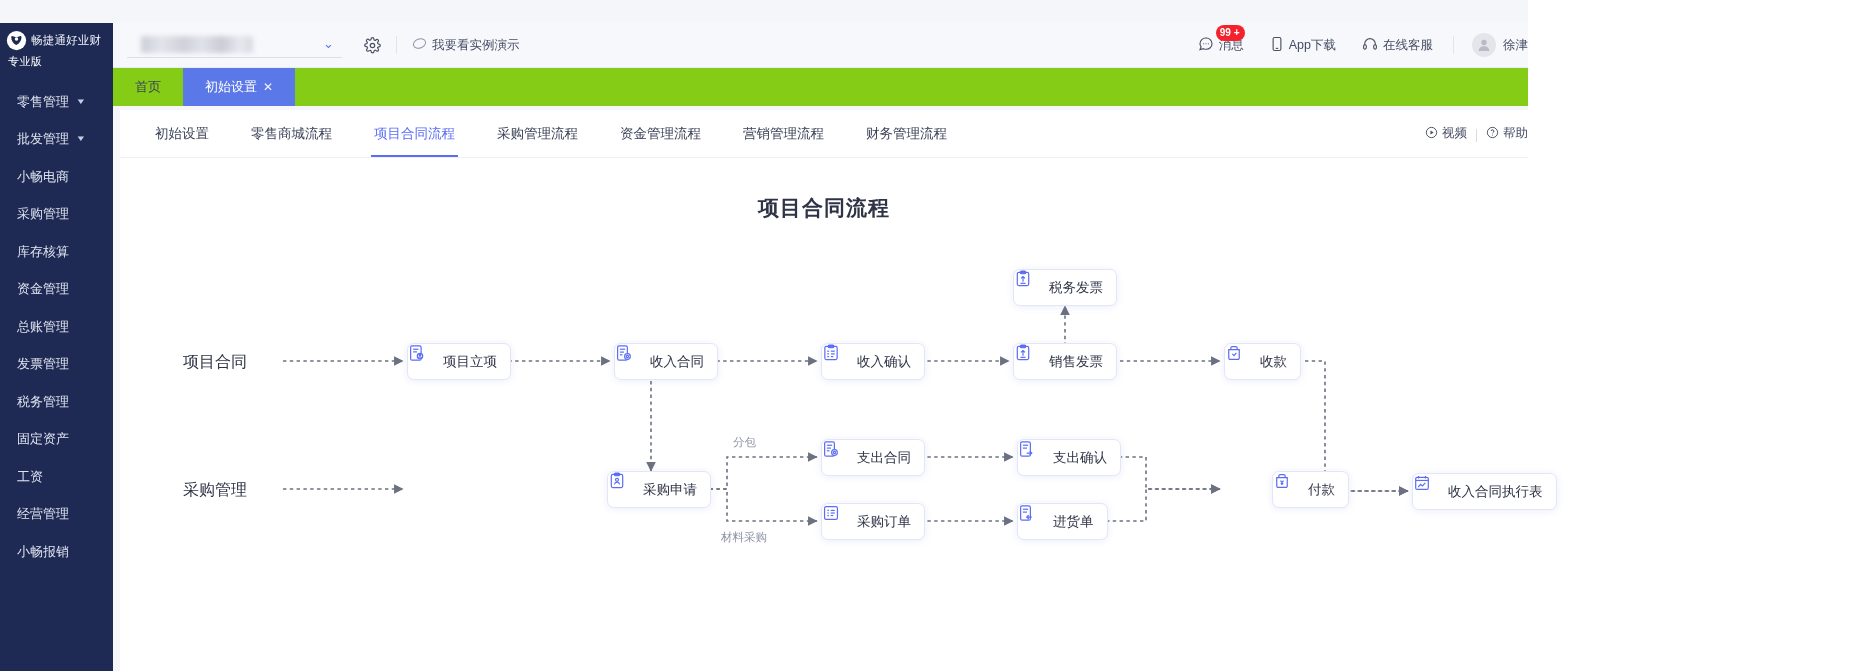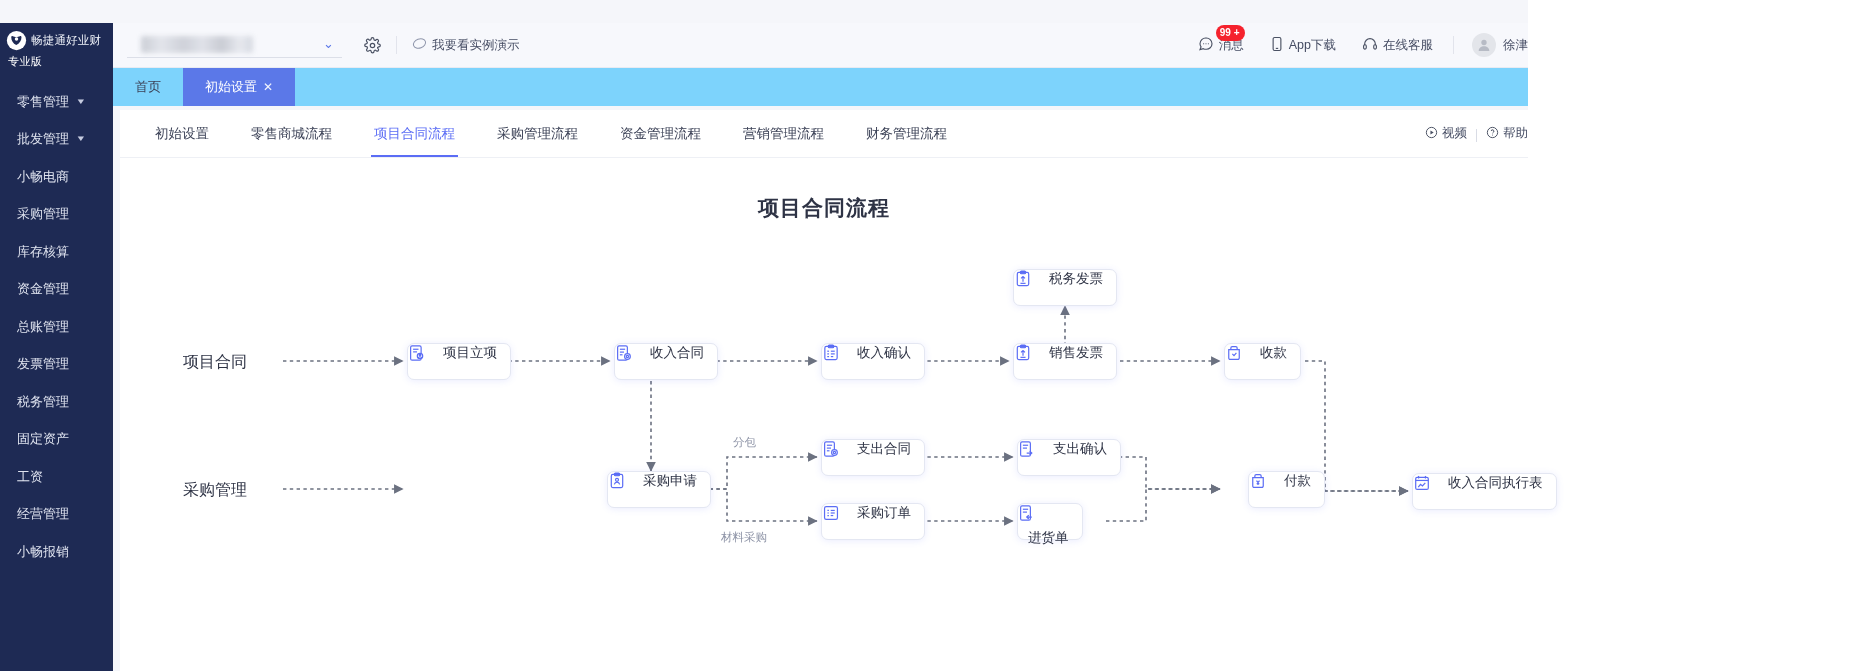--- a/index.html
+++ b/index.html
@@ -84,21 +84,21 @@
   .avatar {
     width: 24px; height: 24px; border-radius: 50%; background: #e3e5ea;
     display: flex; align-items: center; justify-content: center;
     margin-left: 18px; flex: none;
   }
   .uname { font-size: 12.5px; color: #454c63; margin-left: 7px; white-space: nowrap; }
 
   
   .tabstrip {
     position: absolute; left: 113px; top: 68px; right: 0; height: 38px;
-    background: #7dd3fc; display: flex; align-items: stretch;
+    background: #84cc16; display: flex; align-items: stretch;
   }
   .btab {
     display: flex; align-items: center; gap: 6px;
     padding: 0 22px; font-size: 13px; color: #3c4257; cursor: pointer;
   }
   .btab.active { background: #5b78e8; color: #ffffff; }
   .btab-x { font-size: 12px; opacity: .92; }
 
   
   .card {
@@ -139,21 +139,21 @@
     position: absolute; font-size: 16px; color: #2e3345; white-space: nowrap;
   }
   .edge-label {
     position: absolute; font-size: 11.5px; color: #8d93a6; white-space: nowrap;
   }
 
   .node {
     position: absolute; height: 37px; border-radius: 7px;
     background: #ffffff; border: 1px solid #e4e7f2;
     box-shadow: 0 1px 7px rgba(91,109,245,0.13);
-    display: flex; align-items: flex-start; gap: 7px;
+    display: flex; align-items: center; gap: 7px;
     padding: 0 13px 0 10px; cursor: pointer; white-space: nowrap;
   }
   .node-label { font-size: 13.5px; color: #2e3345; }
   .nicon { width: 18px; height: 18px; flex: none; display: block; }
 </style>
 </head>
 <body>
 
 <div id="app">
 
@@ -530,33 +530,33 @@
               <line x1="11.6" y1="8.6" x2="17" y2="8.6"></line>
             <line x1="7.2" y1="12" x2="9.2" y2="12"></line>
               <line x1="11.6" y1="12" x2="17" y2="12"></line>
             <line x1="7.2" y1="15.4" x2="9.2" y2="15.4"></line>
               <line x1="11.6" y1="15.4" x2="15" y2="15.4"></line>
           </svg>
         </span>
         <span class="node-label">采购订单</span>
       </div>
 
-      <div class="node" style="left:897px; top:297px;flex-direction:column;">
+      <div class="node" style="left:897px; top:297px;">
         <span class="nicon">
           <svg width="18" height="18" viewBox="0 0 24 24" fill="none" stroke="#5b6df5" stroke-width="1.6">
             <rect x="3.5" y="2.5" width="13" height="19" rx="2"></rect>
               <line x1="6.5" y1="7" x2="13.5" y2="7"></line>
               <line x1="6.5" y1="10.8" x2="12" y2="10.8"></line>
             <path d="M18.4 17.4h-6.6M14.4 14.8l-2.8 2.6 2.8 2.6"></path>
           </svg>
         </span>
         <span class="node-label">进货单</span>
       </div>
 
-      <div class="node" style="left:1128px; top:265px;">
+      <div class="node" style="left:1152px; top:265px;">
         <span class="nicon">
           <svg width="18" height="18" viewBox="0 0 24 24" fill="none" stroke="#5b6df5" stroke-width="1.6">
             <path d="M5 7.4h14v11.4a1.8 1.8 0 01-1.8 1.8H6.8A1.8 1.8 0 015 18.8z"></path>
             <path d="M7.8 7.4V5.4a1.8 1.8 0 011.8-1.8h4.8a1.8 1.8 0 011.8 1.8v2"></path>
             <path d="M10 11.6l2 2.4 2-2.4M12 14v3.4M10.2 15.6h3.6"></path>
           </svg>
         </span>
         <span class="node-label">付款</span>
       </div>
 

